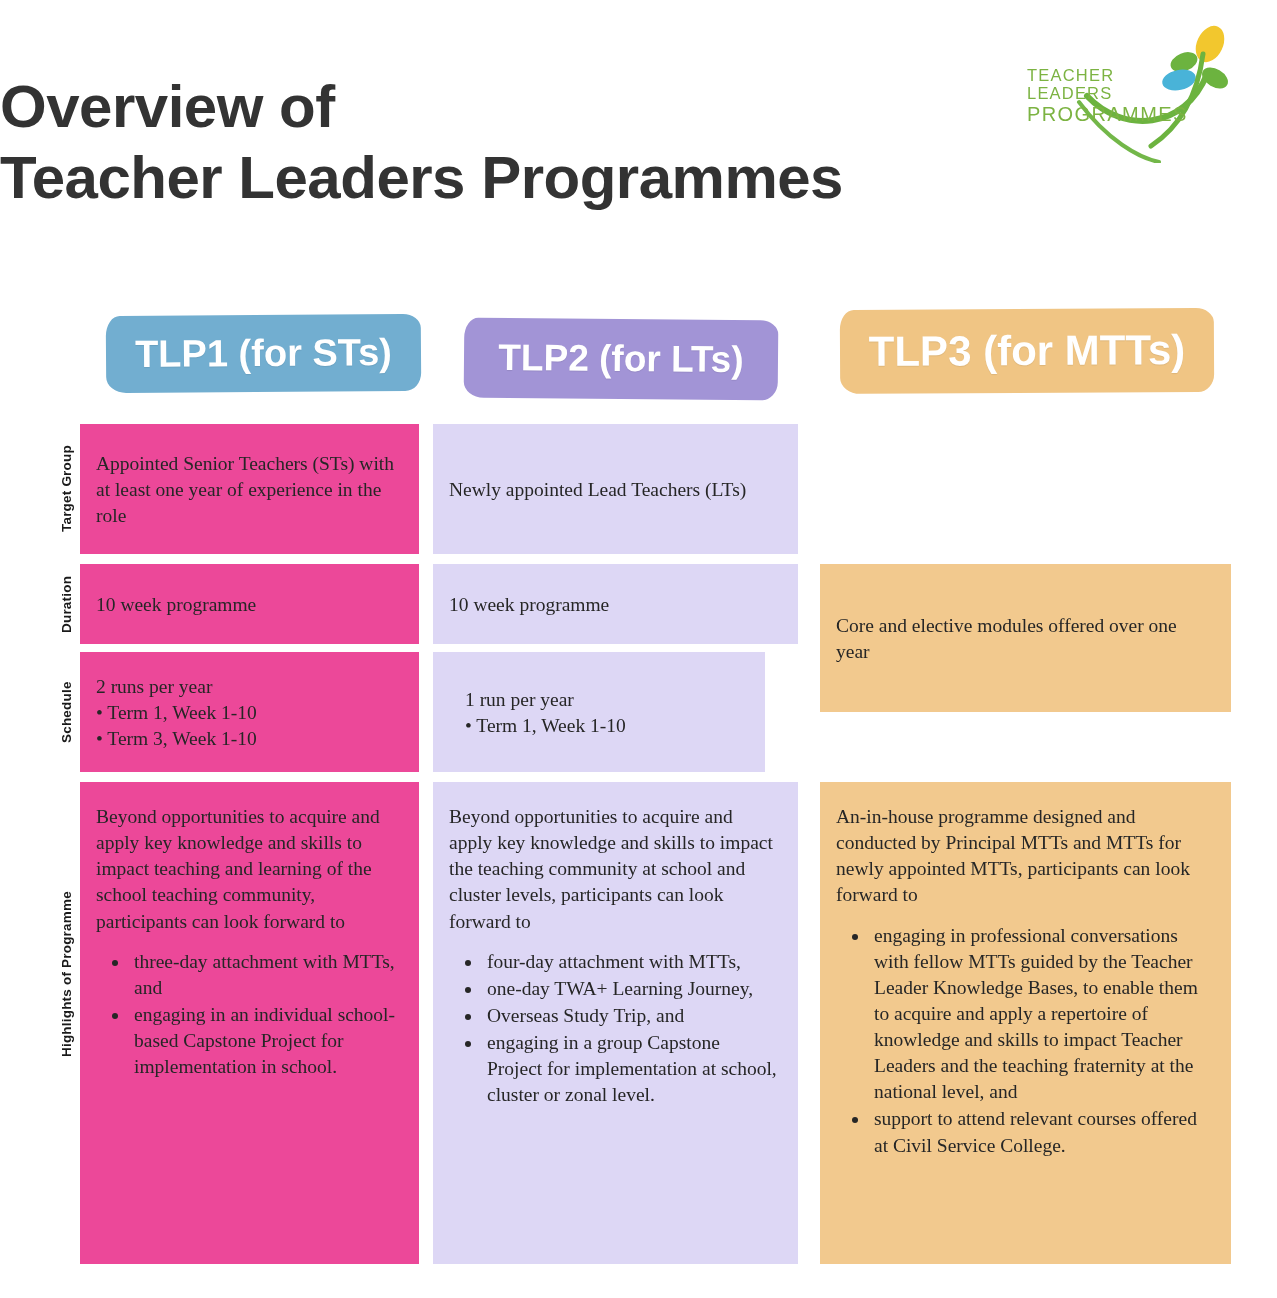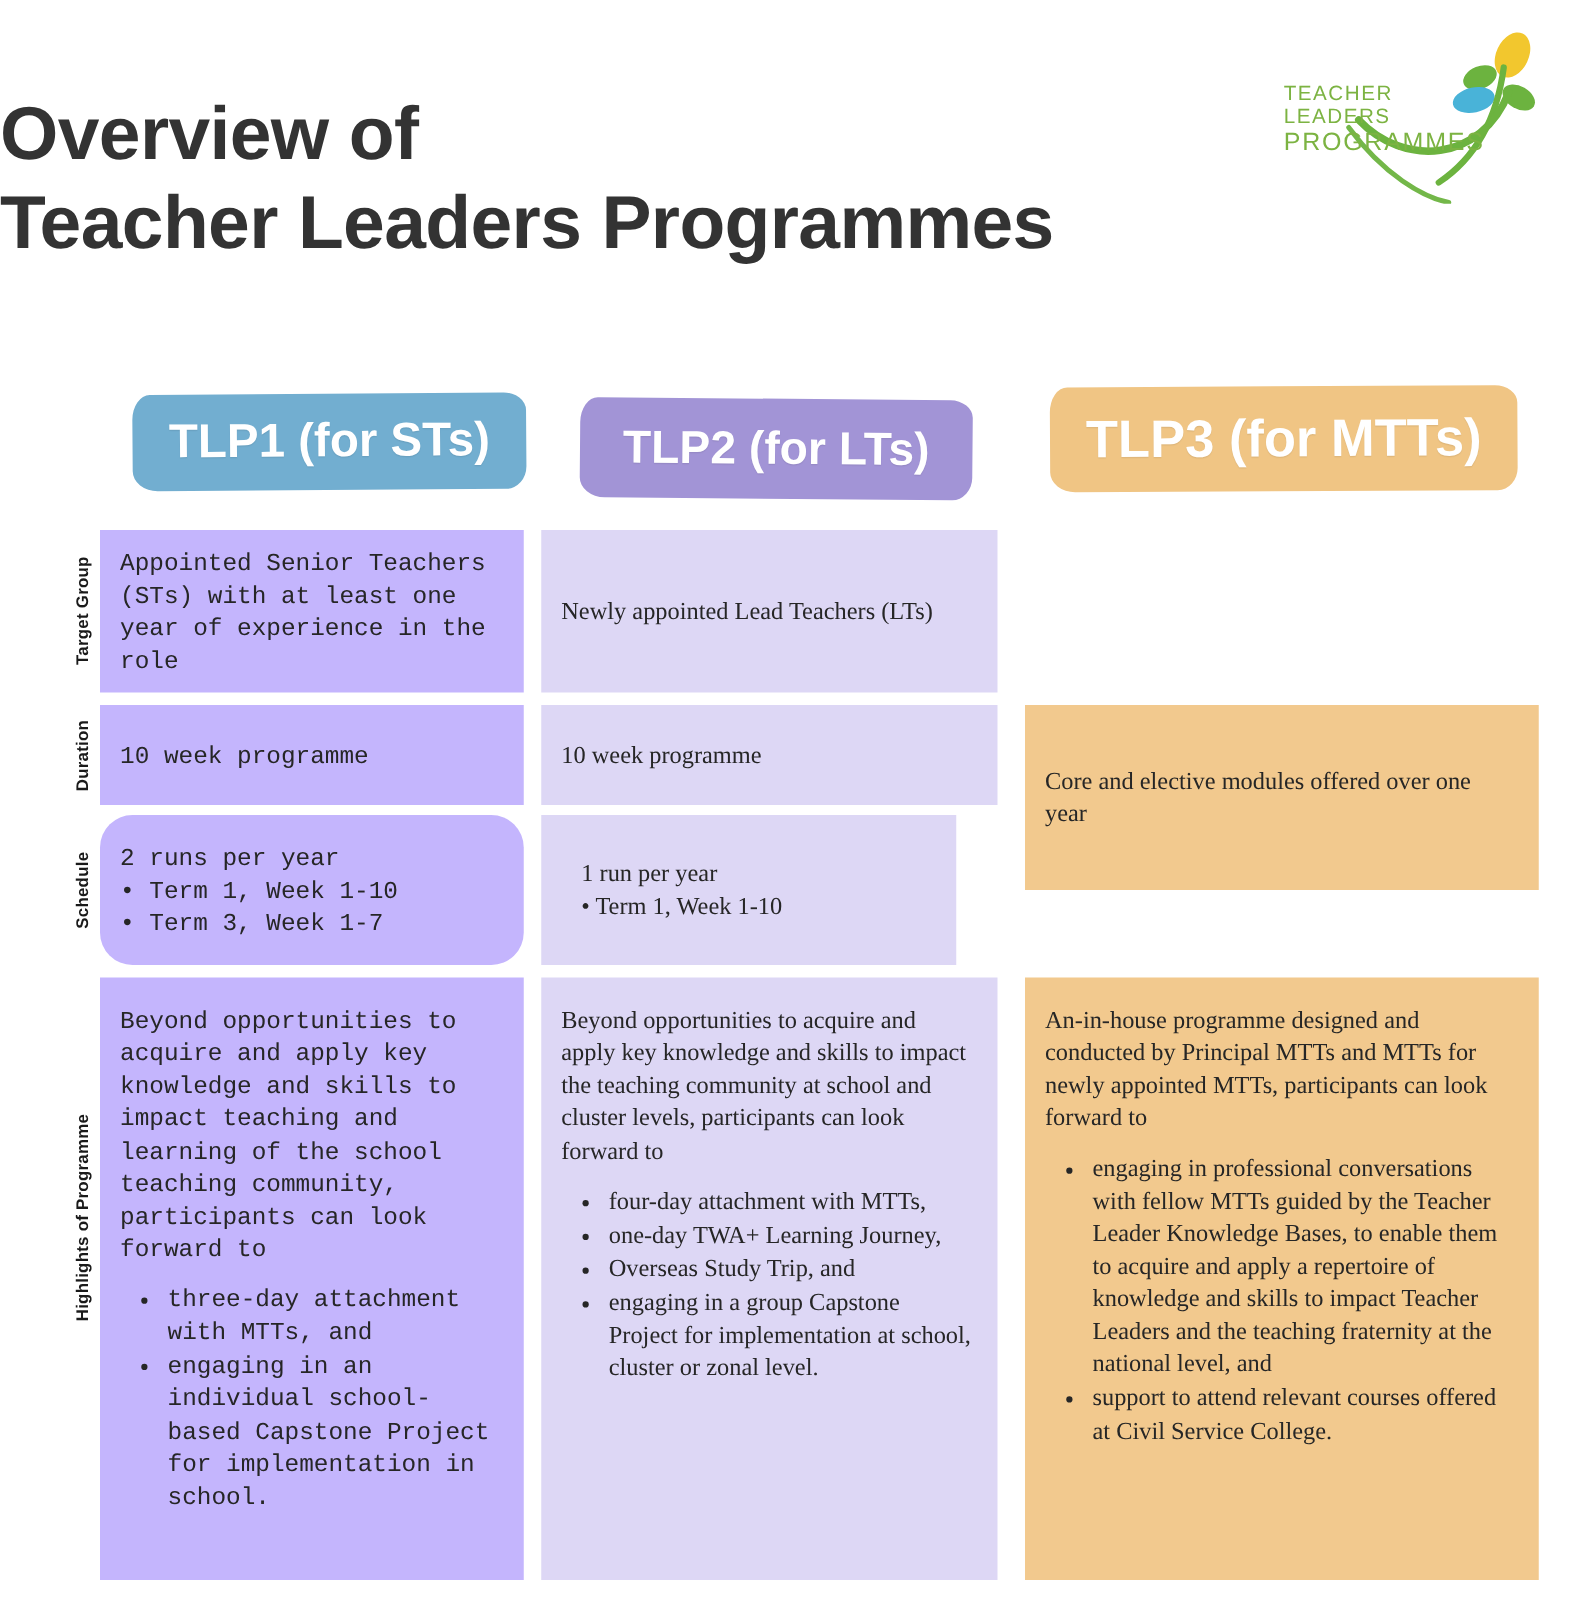--- a/index.html
+++ b/index.html
@@ -118,21 +118,21 @@
     font-family: "Liberation Serif", serif;
     font-size: 19.5px;
     color: #262626;
     line-height: 1.34;
     display: flex;
     flex-direction: column;
     justify-content: center;
   }
   .cell.top { justify-content: flex-start; }
 
-  .c1 { background: #c4b5fd; font-family: Liberation Mono, monospace; }
+  .c1 { background: #ec4899; }
   .c2 { background: #ddd7f5; }
   .c3 { background: #f2c98e; }
 
   .cell p { margin: 0; }
   .cell p + p { margin-top: 2px; }
   .cell ul {
     margin: 14px 0 0 0;
     padding-left: 34px;
     list-style-type: disc;
   }
@@ -195,25 +195,25 @@
     <p>10 week programme</p>
   </div>
   <div class="cell c2" style="left:433px; top:140px; width:365px; height:80px;">
     <p>10 week programme</p>
   </div>
 
   <div class="cell c3" style="left:820px; top:140px; width:411px; height:148px;">
     <p>Core and elective modules offered over one year</p>
   </div>
 
-  <div class="cell c1" style="left:80px; top:228px; width:339px; height:120px;border-radius:26px;">
+  <div class="cell c1" style="left:80px; top:228px; width:339px; height:120px;">
     <div class="plain-bullets">
       <p>2 runs per year</p>
       <p>• Term 1, Week 1-10</p>
-      <p>• Term 3, Week 1-7</p>
+      <p>• Term 3, Week 1-10</p>
     </div>
   </div>
   <div class="cell c2" style="left:433px; top:228px; width:332px; height:120px;padding-left:32px;">
     <div class="plain-bullets">
       <p>1 run per year</p>
       <p>• Term 1, Week 1-10</p>
     </div>
   </div>
 
   <div class="cell c1 big top" style="left:80px; top:358px; width:339px; height:482px;">

